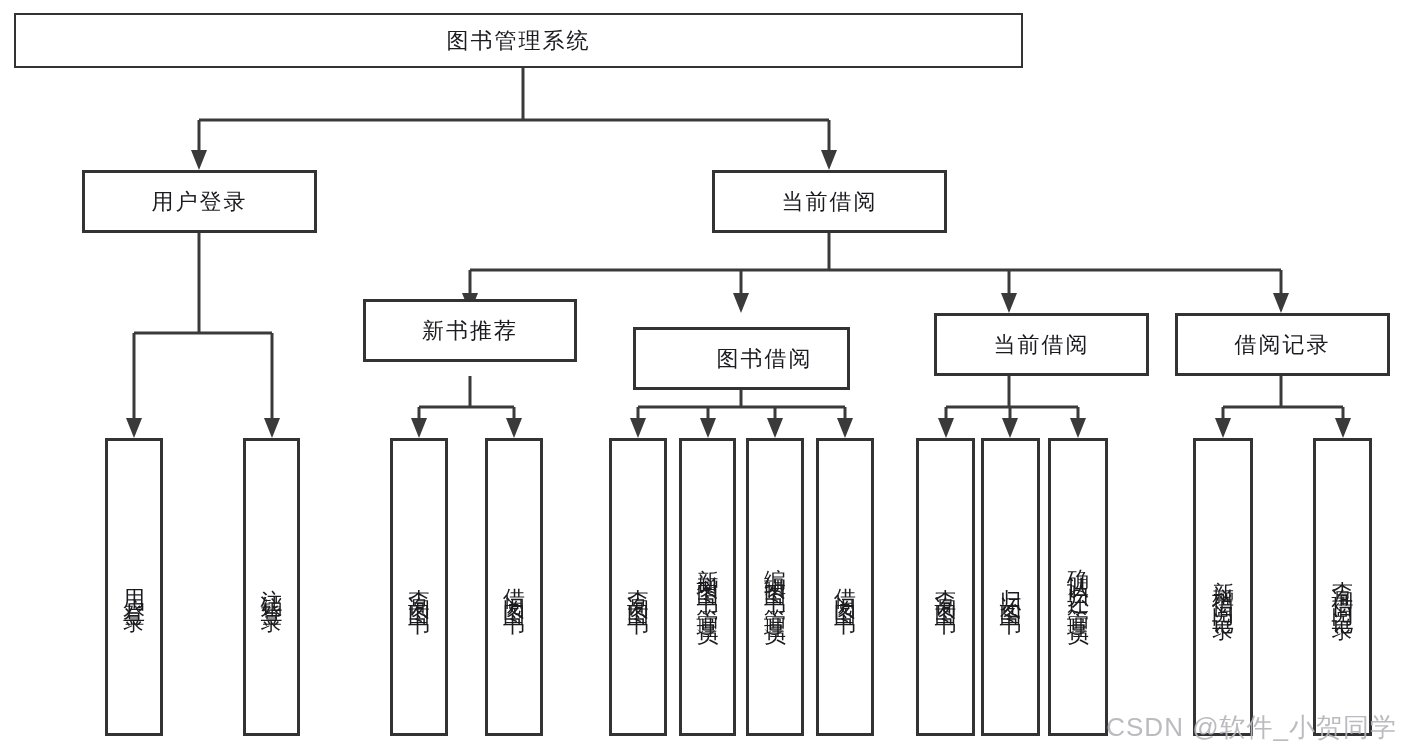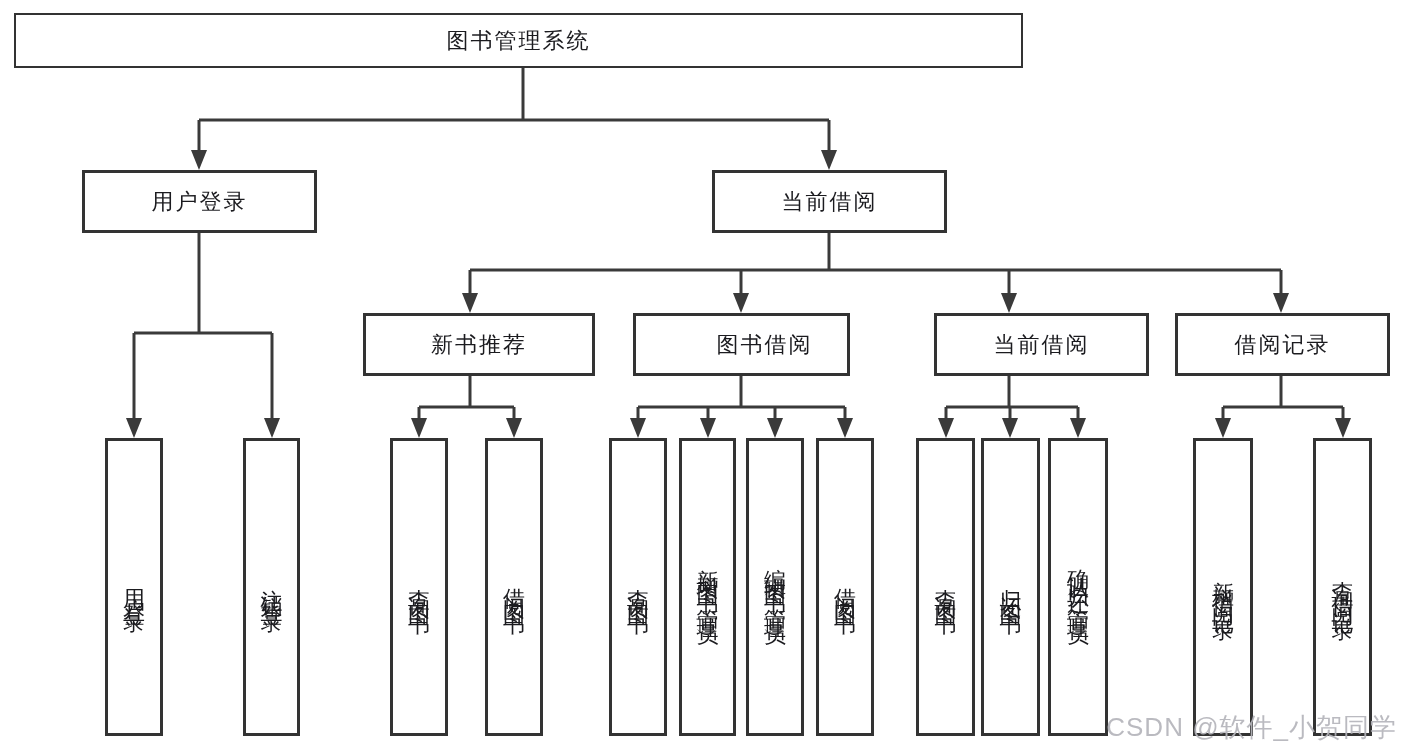--- a/index.html
+++ b/index.html
@@ -128,24 +128,24 @@
     <span>图书管理系统</span>
   </div>
 
   <div class="node" style="left:82px; top:170px; width:235px; height:63px;">
     <span>用户登录</span>
   </div>
   <div class="node" style="left:712px; top:170px; width:235px; height:63px;">
     <span>当前借阅</span>
   </div>
 
-  <div class="node" style="left:363px; top:313px; width:232px; height:63px;">
+  <div class="node" style="left:363px; top:299px; width:214px; height:63px;">
     <span>新书推荐</span>
   </div>
-  <div class="node" style="left:633px; top:313px; width:217px; height:63px;padding-left:46px;">
+  <div class="node" style="left:633px; top:327px; width:217px; height:63px;padding-left:46px;">
     <span>图书借阅</span>
   </div>
   <div class="node" style="left:903px; top:313px; width:215px; height:63px;margin-left:31px;">
     <span>当前借阅</span>
   </div>
   <div class="node" style="left:1175px; top:313px; width:215px; height:63px;">
     <span>借阅记录</span>
   </div>
 
   <div class="leaf" style="left:105px; width:58px;">

